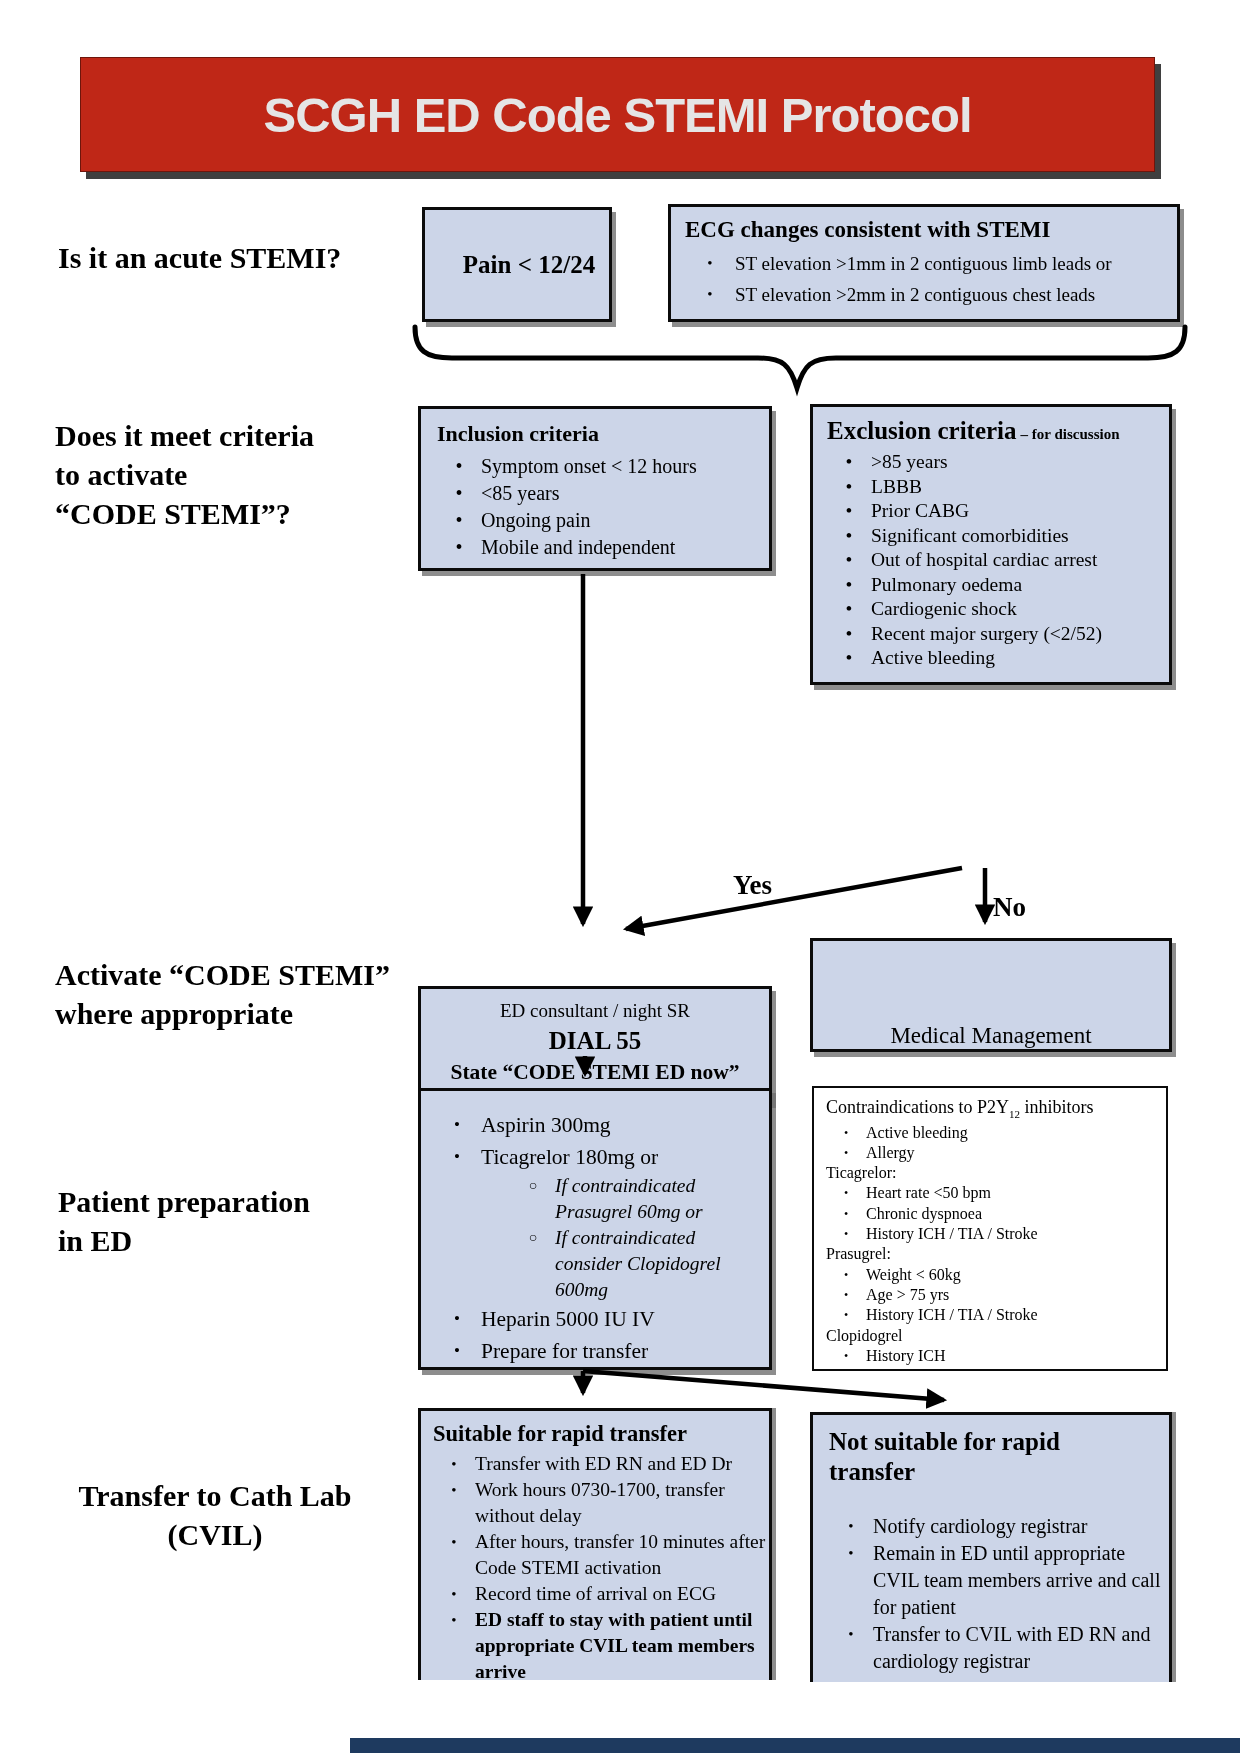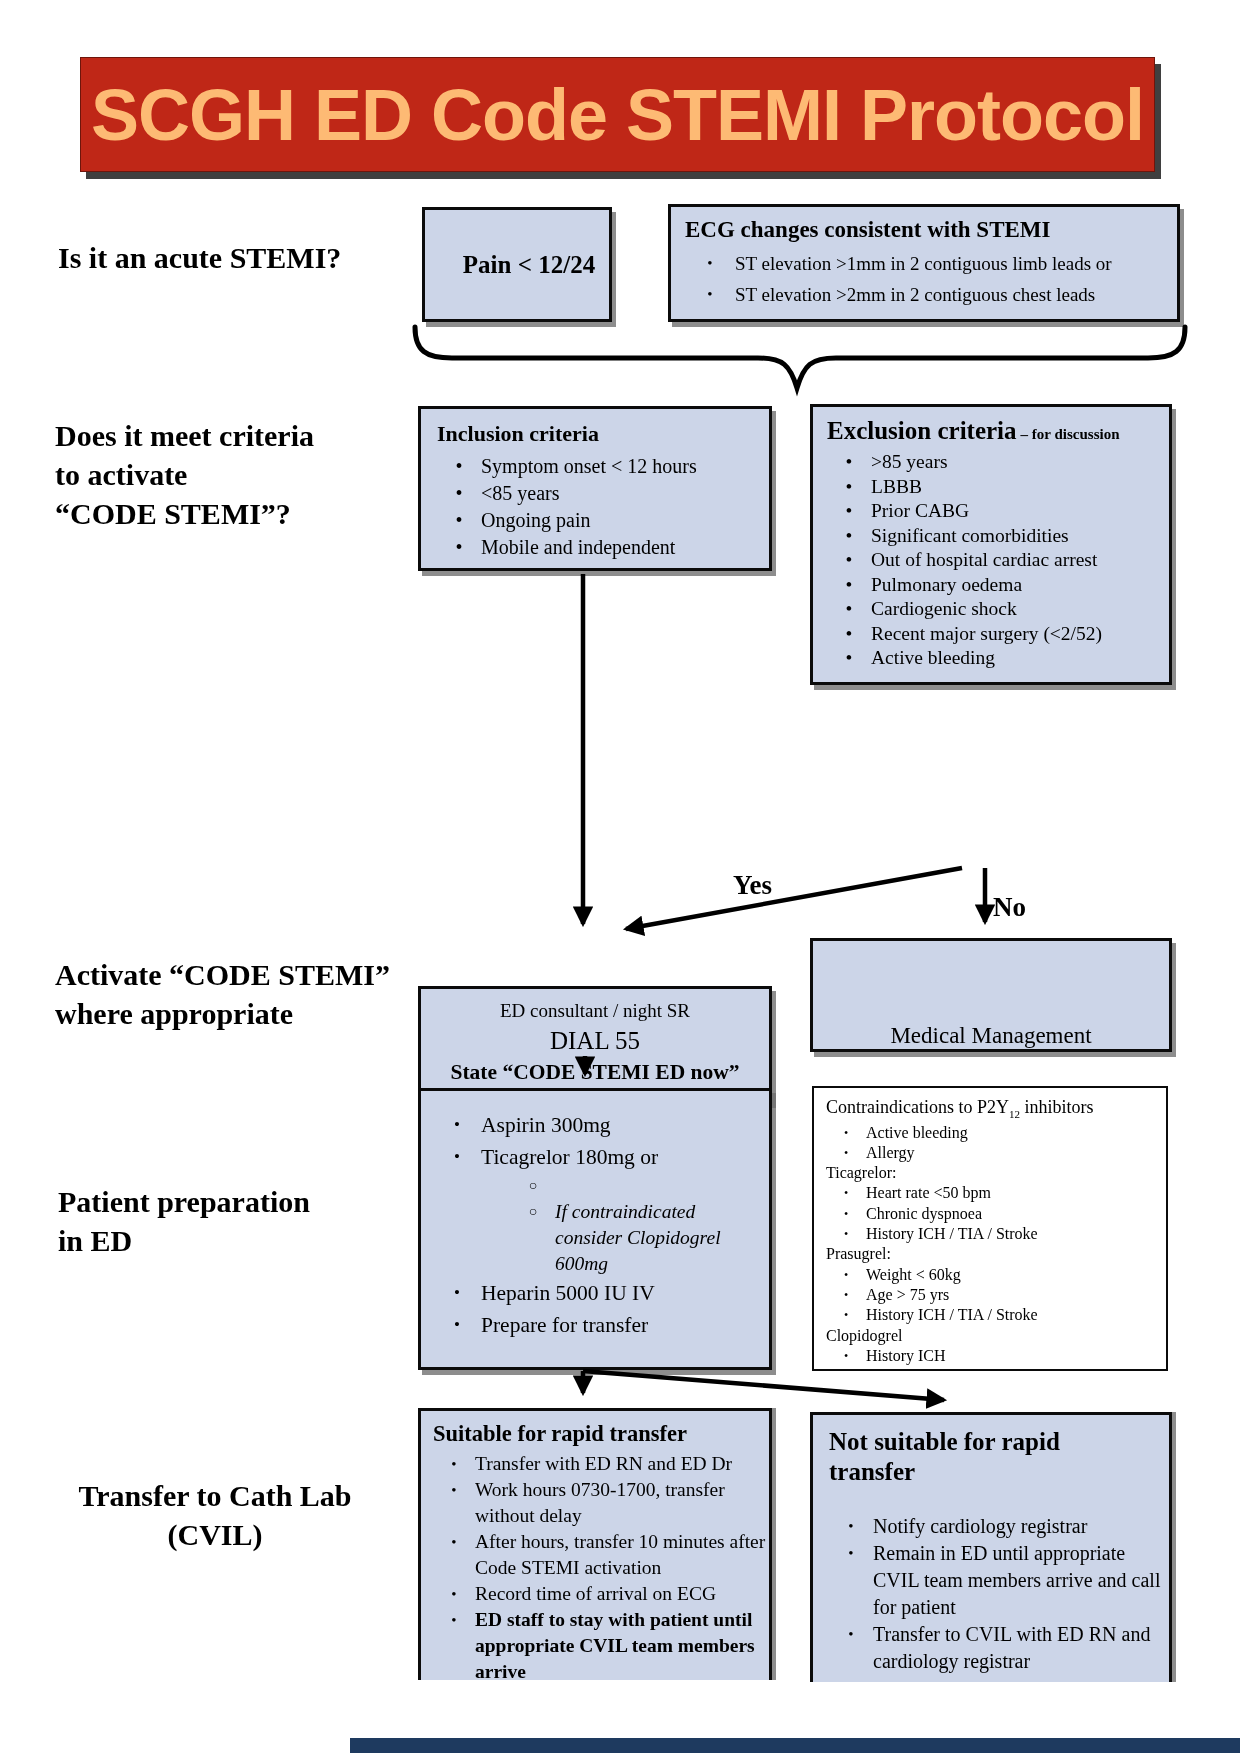--- a/index.html
+++ b/index.html
@@ -3,21 +3,21 @@
 <meta charset="utf-8">
 <style>
   html,body{margin:0;padding:0;background:#fff;}
   .page{position:relative;width:1240px;height:1753px;background:#ffffff;overflow:hidden;
         font-family:"Liberation Serif","DejaVu Serif",serif;color:#000;}
   
   #banner{position:absolute;left:80px;top:57px;width:1073px;height:113px;
           background:#bf2717;border:1px solid #6e150b;box-shadow:6px 7px 0 #3f3f3f;
           display:flex;align-items:center;justify-content:center;}
   #banner span{font-family:"Liberation Sans","DejaVu Sans",sans-serif;font-weight:bold;
-          font-size:72px;color:#fdba74;letter-spacing:-1px;white-space:nowrap;}
+          font-size:49px;color:#e5e5e5;letter-spacing:-1px;white-space:nowrap;}
   
   .qlabel{position:absolute;font-weight:bold;font-size:30px;line-height:39px;}
   #lbl-q1{left:58px;top:238px;}
   #lbl-q2{left:55px;top:416px;}
   #lbl-q3{left:55px;top:955px;}
   #lbl-q4{left:58px;top:1182px;}
   #lbl-q5{left:40px;top:1476px;width:350px;text-align:center;}
   
   .bx{position:absolute;background:#ccd5e8;border:3px solid #0b0b0b;box-sizing:border-box;
       box-shadow:4px 5px 0 rgba(112,112,112,.8);}
@@ -41,21 +41,21 @@
   #box-excl .bt{font-weight:bold;font-size:25px;}
   #box-excl .bts{font-weight:bold;font-size:15px;}
   #box-excl .li{font-size:19.5px;line-height:24.5px;}
   #box-discuss{left:810px;top:698px;width:362px;height:168px;padding:12px 10px 0 10px;text-align:center;}
   #box-discuss .ln{font-size:20px;line-height:26px;display:block;}
   #box-discuss .qq{font-weight:bold;font-size:24px;line-height:30px;display:block;margin-top:14px;}
   #yes-lbl{position:absolute;left:733px;top:870px;font-weight:bold;font-size:27px;}
   #no-lbl{position:absolute;left:993px;top:892px;font-weight:bold;font-size:27px;}
   #box-activate{left:418px;top:986px;width:354px;height:117px;text-align:center;padding-top:8px;}
   #box-activate .l1{font-size:19px;display:block;line-height:27px;}
-  #box-activate .l2{font-weight:normal;font-size:25px;display:block;line-height:33px;}
+  #box-activate .l2{font-weight:bold;font-size:25px;display:block;line-height:33px;}
   #box-activate .l3{font-weight:bold;font-size:21.5px;display:block;line-height:31px;}
   #box-medical{left:810px;top:938px;width:362px;height:114px;display:flex;align-items:flex-end;justify-content:center;}
   #box-medical span{font-size:23px;}
   #box-prep{left:418px;top:1088px;width:354px;height:282px;padding:18px 4px 0 12px;}
   #box-prep .li{font-size:21.5px;line-height:32px;}
   #box-prep .m{flex:0 0 48px;font-size:17px;}
   #box-prep .sub{display:flex;align-items:flex-start;margin-left:78px;}
   #box-prep .sub .m2{flex:0 0 44px;text-align:center;font-size:14px;line-height:26px;}
   #box-prep .sub .t2{width:178px;font-style:italic;font-size:19.5px;line-height:26px;}
   #box-contra{left:812px;top:1086px;width:356px;height:285px;padding:9px 4px 0 12px;}
@@ -206,20 +206,21 @@
     <div class="li">
         <span class="m">•</span>
         <span class="t">Aspirin 300mg</span>
       </div>
     <div class="li">
         <span class="m">•</span>
         <span class="t">Ticagrelor 180mg or</span>
       </div>
     <div class="sub">
         <span class="m2">○</span>
+        <span class="t2">If contraindicated Prasugrel 60mg or</span>
       </div>
     <div class="sub">
         <span class="m2">○</span>
         <span class="t2">If contraindicated consider Clopidogrel 600mg</span>
       </div>
     <div class="li">
         <span class="m">•</span>
         <span class="t">Heparin 5000 IU IV</span>
       </div>
     <div class="li">

